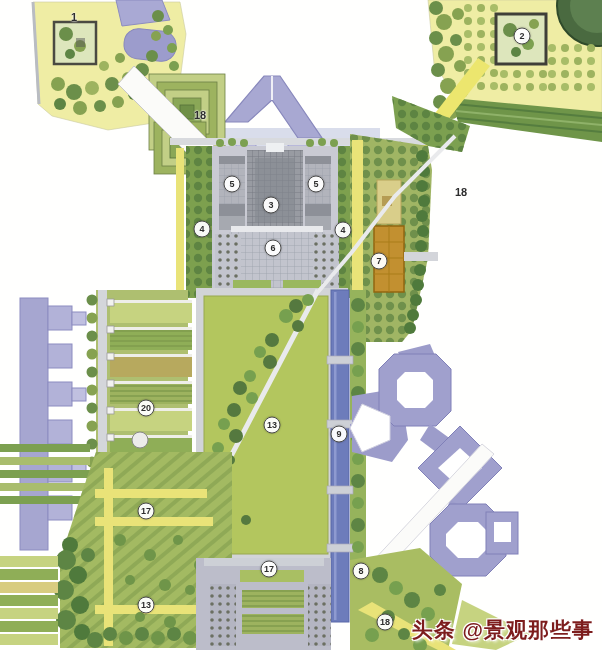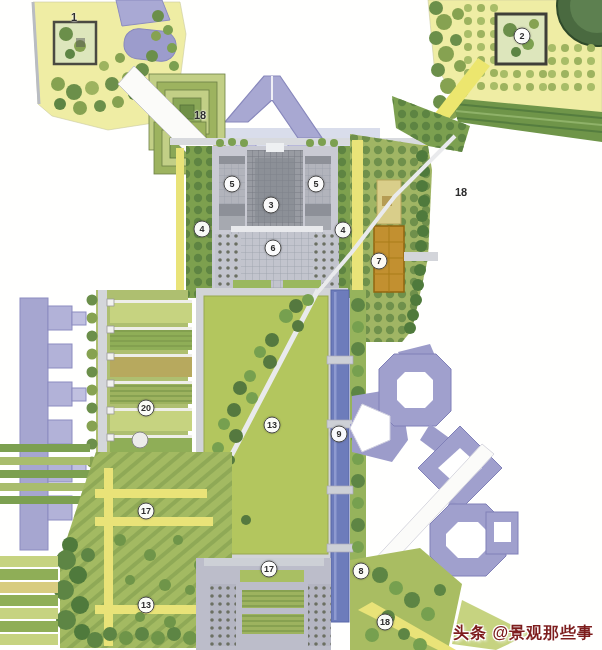--- a/index.html
+++ b/index.html
@@ -14,21 +14,21 @@
     font-weight:bold;color:#2e2e2e;text-align:center;
     font-size:11px;text-shadow:0 0 2px #fff,0 0 2px #fff;
   }
   .marker.circled{
     width:15px;height:15px;line-height:15px;border-radius:50%;
     background:rgba(255,255,255,.95);border:1px solid #4a4a4a;
     font-size:9px;text-shadow:none;box-shadow:0 0 2px rgba(0,0,0,.35);
   }
   .watermark{
     position:absolute;right:8px;bottom:6px;
-    font-size:16px;font-weight:bold;letter-spacing:1px;color:#7d1d1d;
+    font-size:21px;font-weight:bold;letter-spacing:1px;color:#7d1d1d;
     text-shadow:1px 1px 0 #fff,-1px -1px 0 #fff,1px -1px 0 #fff,-1px 1px 0 #fff,2px 2px 3px rgba(255,255,255,.9);
   }
 </style>
 </head>
 <body>
 
 <div class="canvas">
 <svg viewBox="0 0 602 650" width="602" height="650">
   <defs>
     <pattern id="grid" width="6" height="6" patternUnits="userSpaceOnUse">

